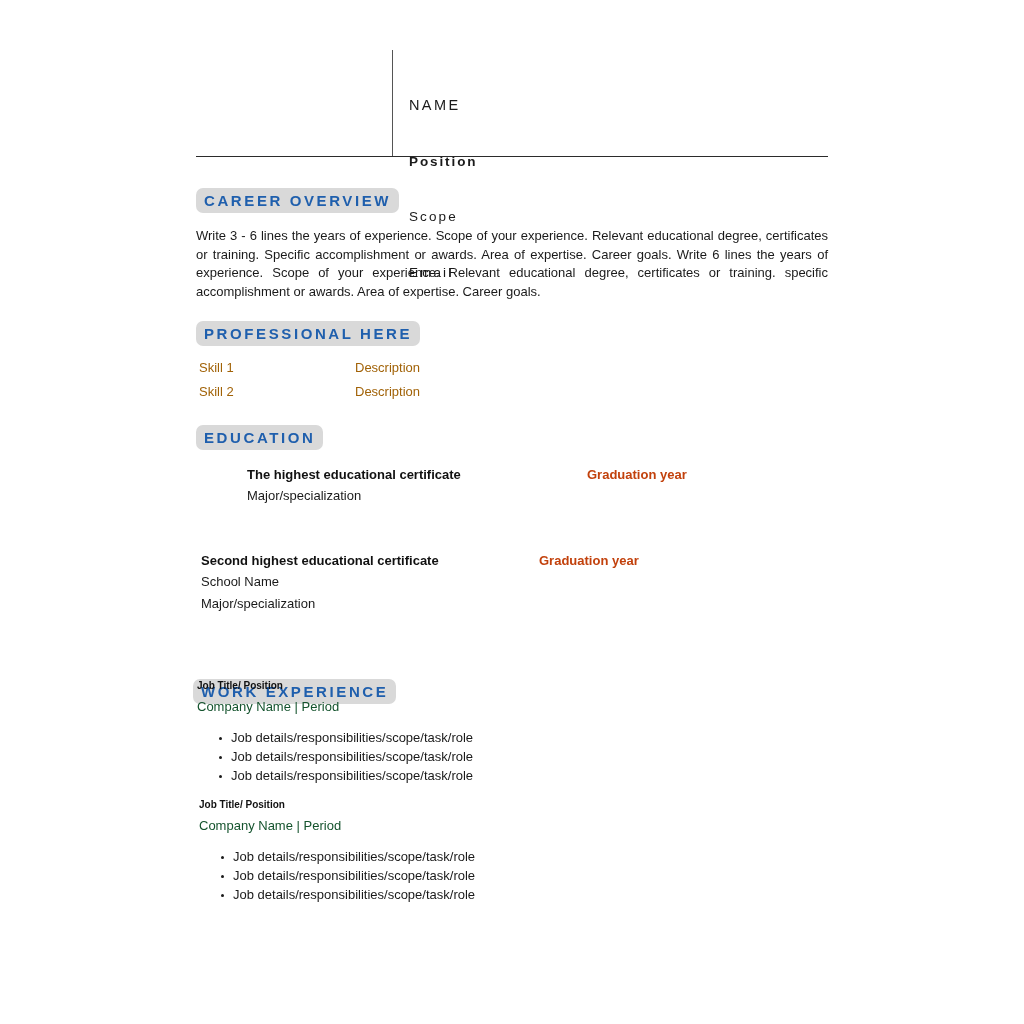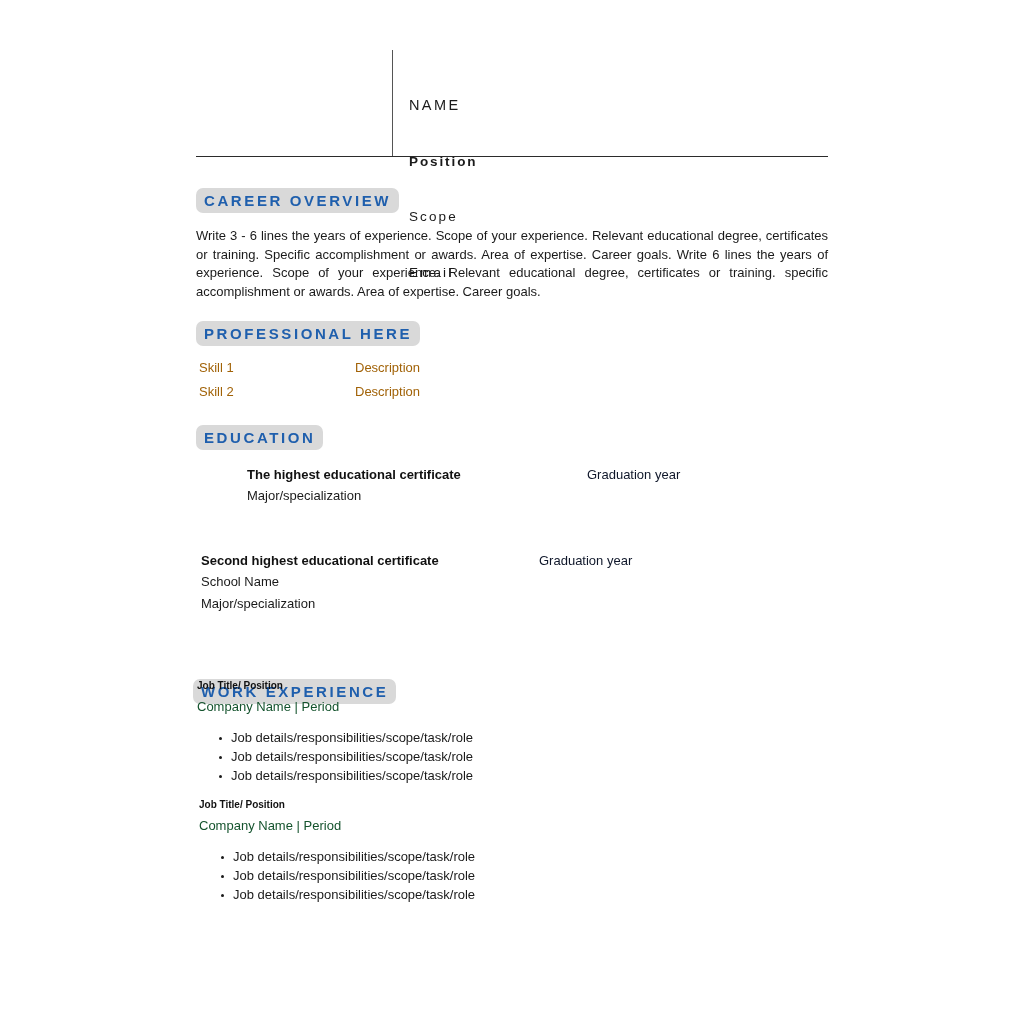--- a/index.html
+++ b/index.html
@@ -149,23 +149,23 @@
     font-size: 13px;
     font-weight: bold;
     line-height: 21px;
     color: #111111;
   }
   .edu-year {
     position: absolute;
     left: 340px;
     top: 0;
     font-size: 13px;
-    font-weight: normal;
-    line-height: 21px;
-    color: #0f172a;
+    font-weight: bold;
+    line-height: 21px;
+    color: #c2410c;
   }
   .edu-line {
     font-size: 13px;
     line-height: 22px;
     color: #1a1a1a;
   }
 
   
   .job-entry {
     position: absolute;

